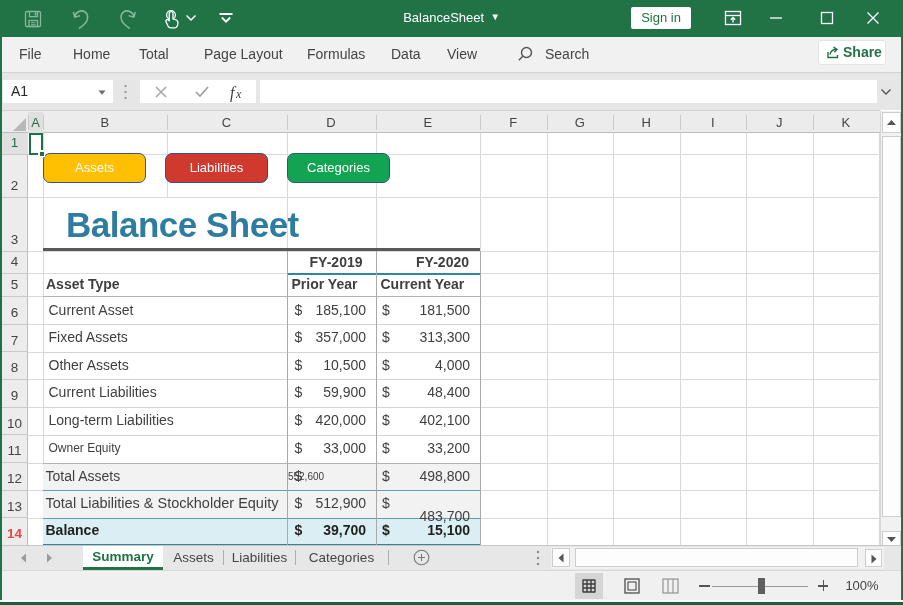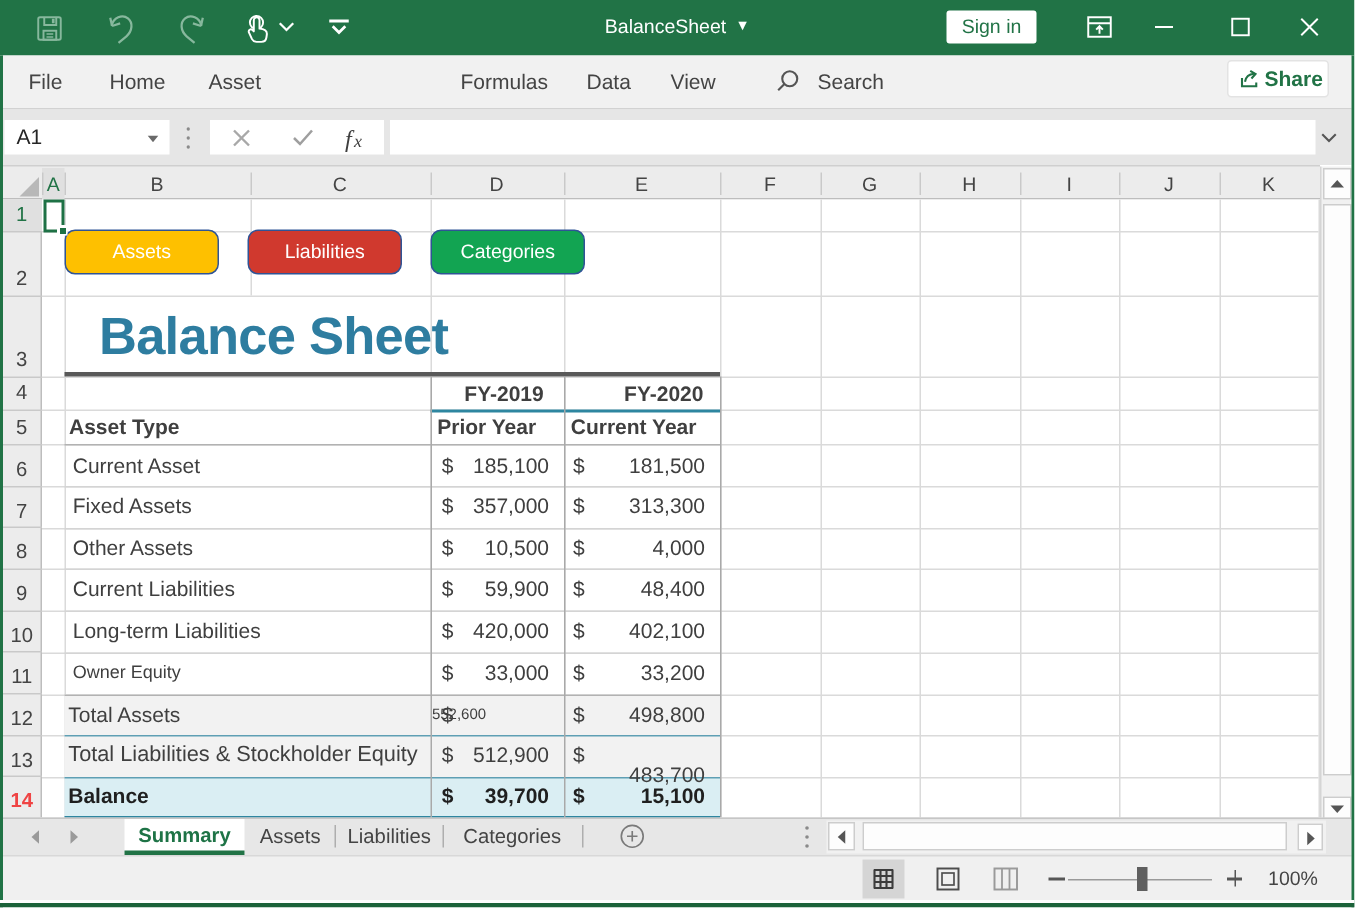--- a/index.html
+++ b/index.html
@@ -49,21 +49,22 @@
     <path d="M70 18 h12"></path>
     <rect x="121.5" y="12.5" width="11" height="11"></rect>
     <path d="M167.5 12.5 l11 11 M178.5 12.5 l-11 11"></path>
   </g>
 </svg>
 
 <div class="abs" style="left:2px;top:37px;width:899px;height:36px;background:#f1f1f1;border-bottom:1px solid #d2d2d2;"></div>
 <div class="abs" id="ribbontabs" style="left:0;top:37px;width:903px;height:35px;font-size:14px;color:#444;">
     <div class="abs" style="left:19px;top:0;height:35px;line-height:35px;">File</div>
     <div class="abs" style="left:73px;top:0;height:35px;line-height:35px;">Home</div>
-    <div class="abs" style="left:139px;top:0;height:35px;line-height:35px;">Asset</div>
+    <div class="abs" style="left:139px;top:0;height:35px;line-height:35px;">Total</div>
+    <div class="abs" style="left:204px;top:0;height:35px;line-height:35px;">Page Layout</div>
     <div class="abs" style="left:307px;top:0;height:35px;line-height:35px;">Formulas</div>
     <div class="abs" style="left:391px;top:0;height:35px;line-height:35px;">Data</div>
     <div class="abs" style="left:447px;top:0;height:35px;line-height:35px;">View</div>
   </div>
 <svg class="abs" style="left:516px;top:45px;" width="18" height="18" viewBox="0 0 18 18">
   <circle cx="10.5" cy="7.5" r="5" stroke="#555" fill="none" stroke-width="1.4"></circle>
   <path d="M6.8 11.2 L2.8 15.2" stroke="#555" stroke-width="1.4"></path>
 </svg>
 <div class="abs" style="left:545px;top:37px;height:35px;line-height:35px;font-size:14px;color:#444;">Search</div>
 <div class="abs" style="left:818px;top:40px;width:68px;height:25px;background:#fff;border:1px solid #e3e3e3;border-radius:3px;"></div>

